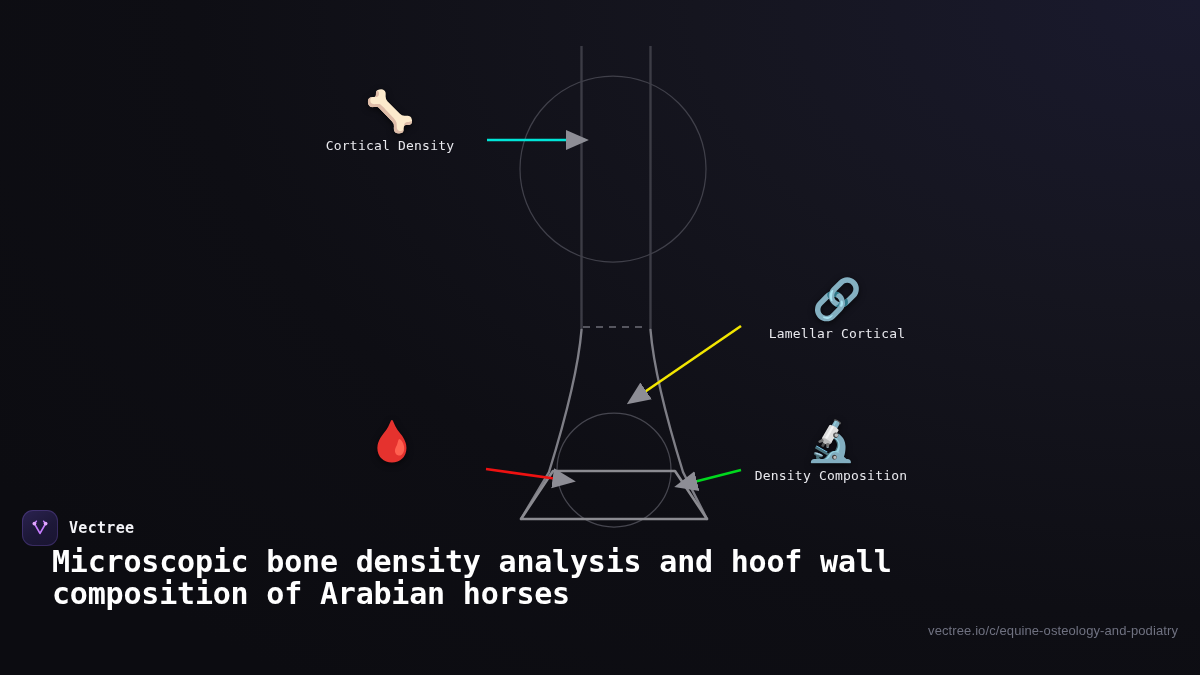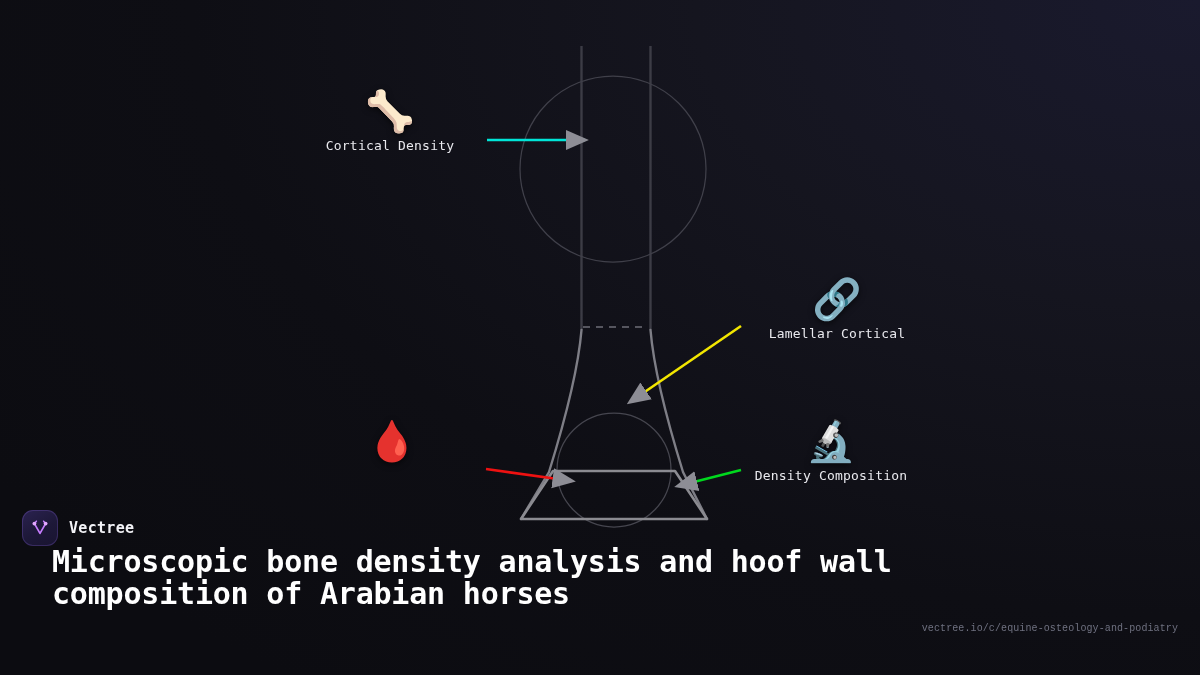--- a/index.html
+++ b/index.html
@@ -47,22 +47,22 @@
     font-family:"DejaVu Sans Mono","Liberation Mono",monospace;
   }
   #headline{
     position:absolute;left:24px;top:546px;width:840px;
     font-family:"DejaVu Sans Mono","Liberation Mono",monospace;
     font-weight:700;font-size:30px;line-height:32px;
     color:#ffffff;letter-spacing:-0.2px;margin-left:28px;
   }
   #permalink{
     position:absolute;right:22px;top:623px;
-    font-family:Liberation Mono, monospace;
-    font-size:10px;color:#6f7180;letter-spacing:.1px;
+    font-family:Liberation Sans, sans-serif;
+    font-size:13px;color:#6f7180;letter-spacing:.1px;
   }
 </style>
 </head>
 <body>
 
 <div id="stage">
 
   <svg id="diagram" viewBox="0 0 1200 675" xmlns="http://www.w3.org/2000/svg">
     <defs>
       <marker id="ah-cyan" markerWidth="9" markerHeight="9" refX="7.5" refY="4.5" orient="auto">

